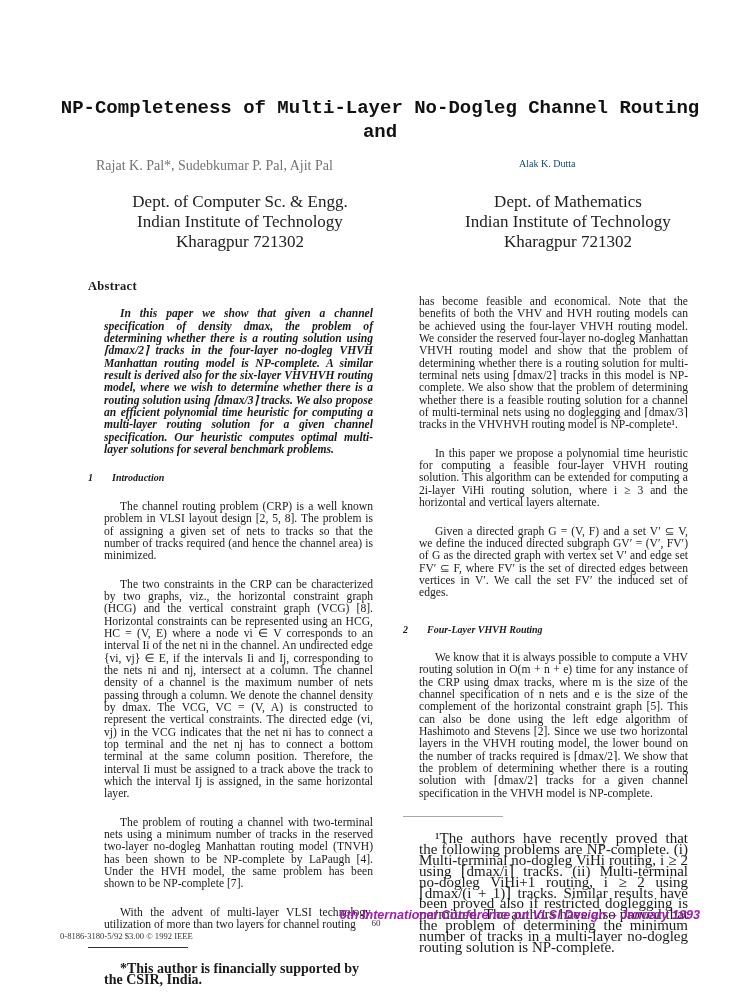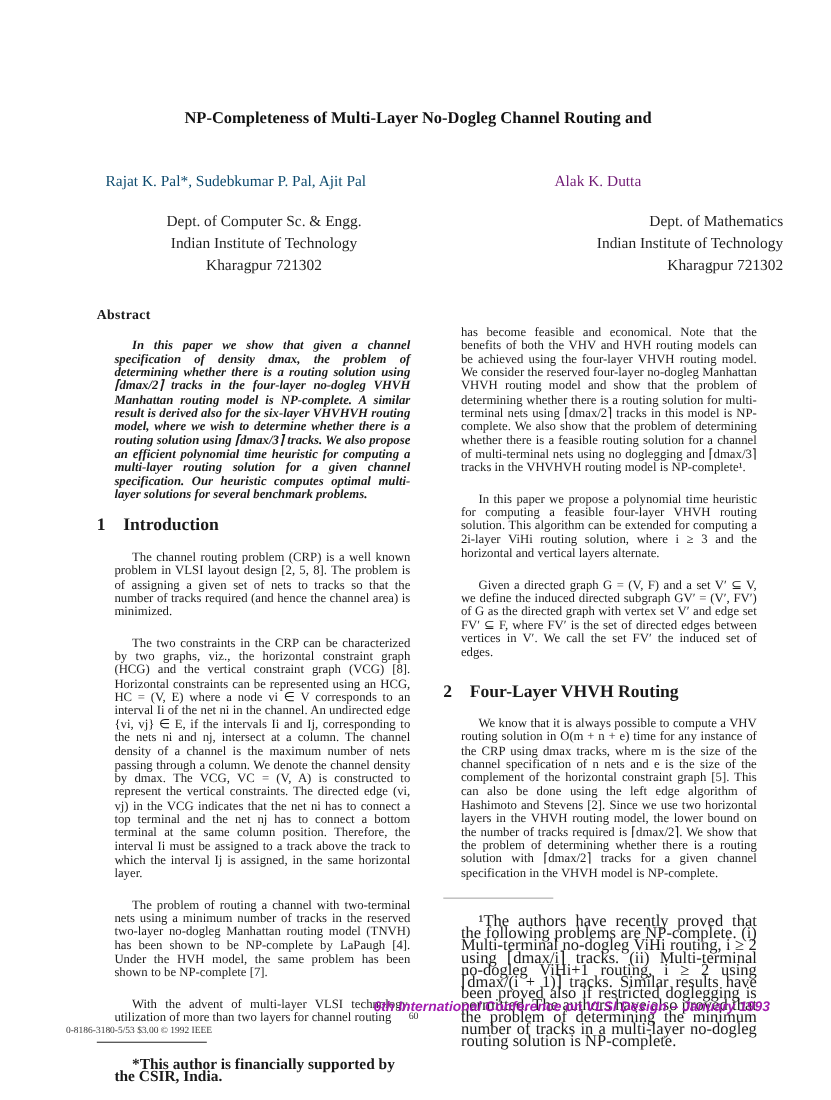--- a/index.html
+++ b/index.html
@@ -1,30 +1,30 @@
 <!DOCTYPE html>
 <html><head>
 <meta charset="utf-8">
 <style>
   html, body { margin:0; padding:0; background:#ffffff; }
   body { width:755px; height:1000px; position:relative; overflow:hidden; color:#111; font-family:"DejaVu Serif", serif; }
-  .title { position:absolute; left:60px; width:640px; top:96px; text-align:center; font-family:Liberation Serif, serif; font-weight:bold; font-size:15px; line-height:24px; color:#111; }
-  .authors-left { position:absolute; left:96px; top:158px; font-family:"Liberation Serif", serif; font-size:14px; color:#0c4a6e; }
-  .authors-right { position:absolute; left:504px; top:158px; font-family:"Liberation Serif", serif; font-size:14px; color:#701a75; }
-  .affil { position:absolute; text-align:center; font-family:"Liberation Serif", serif; font-size:14px; line-height:20px; color:#222; }
+  .title { position:absolute; left:60px; width:640px; top:96px; text-align:center; font-family:Liberation Mono, monospace; font-weight:bold; font-size:19px; line-height:24px; color:#111; }
+  .authors-left { position:absolute; left:96px; top:158px; font-family:"Liberation Serif", serif; font-size:14px; color:#737373; }
+  .authors-right { position:absolute; left:519px; top:158px; font-family:"Liberation Serif", serif; font-size:10px; color:#0c4a6e; }
+  .affil { position:absolute; text-align:center; font-family:"Liberation Serif", serif; font-size:17px; line-height:20px; color:#222; }
   .affil-left { left:100px; width:280px; top:192px; }
-  .affil-right { left:452px; width:260px; top:192px;text-align:right; }
+  .affil-right { left:438px; width:260px; top:192px; }
   .col { position:absolute; font-family:"Liberation Serif", serif; font-size:11.6px; line-height:12.35px; text-align:justify; color:#1a1a1a; }
   .col-left { left:88px; width:301px; top:280px; }
   .col-right { left:403px; width:301px; top:280px; }
   .col p { margin:16px; text-indent:16px; }
   .col p.noindent { text-indent:0; }
   .abstract-heading { text-align:left; font-weight:bold; font-size:12.5px; margin:0 0 2px 0; letter-spacing:0.3px; }
   .abstract-body { font-style:italic; text-indent:16px;font-weight:bold; }
-  .section-heading { font-weight:bold; font-size:16px; margin:10px 0 6px 0; text-indent:0; }
+  .section-heading { font-weight:bold; font-size:10px; margin:10px 0 6px 0; text-indent:0;font-style:italic; }
   .section-heading .num { display:inline-block; width:24px; }
   .fn-rule { width:100px; border-top:1px solid #333; margin:12px 0 4px 0; }
   .fn-rule-r { width:100px; border-top:1px solid #aaa; margin:10px 0 4px 0; }
   .footnote { font-size:15px; line-height:10.9px; text-indent:14px; }
   .footnote-left { text-align:left; text-indent:0; font-size:14px;font-weight:bold; }
   .venue { position:absolute; left:60px; width:640px; top:908px; text-align:right; font-family:"Liberation Sans", sans-serif; font-weight:bold; font-style:italic; font-size:12.6px; color:#a21caf; }
   .pagenum { position:absolute; left:326px; width:100px; top:918px; text-align:center; font-family:"Liberation Serif", serif; font-size:9px; color:#333; }
   .copyright { position:absolute; left:60px; top:931px; font-family:"Liberation Serif", serif; font-size:8.6px; color:#333; }
 </style>
 </head>
@@ -73,13 +73,13 @@
     <span class="num">2</span><span>Four-Layer VHVH Routing</span>
   </div>
   <p>We know that it is always possible to compute a VHV routing solution in O(m + n + e) time for any instance of the CRP using dmax tracks, where m is the size of the channel specification of n nets and e is the size of the complement of the horizontal constraint graph [5]. This can also be done using the left edge algorithm of Hashimoto and Stevens [2]. Since we use two horizontal layers in the VHVH routing model, the lower bound on the number of tracks required is ⌈dmax/2⌉. We show that the problem of determining whether there is a routing solution with ⌈dmax/2⌉ tracks for a given channel specification in the VHVH model is NP-complete.</p>
 
   <div class="fn-rule-r"></div>
   <p class="footnote">¹The authors have recently proved that the following problems are NP-complete. (i) Multi-terminal no-dogleg ViHi routing, i ≥ 2 using ⌈dmax/i⌉ tracks. (ii) Multi-terminal no-dogleg ViHi+1 routing, i ≥ 2 using ⌈dmax/(i + 1)⌉ tracks. Similar results have been proved also if restricted doglegging is permitted. The authors have also proved that the problem of determining the minimum number of tracks in a multi-layer no-dogleg routing solution is NP-complete.</p>
 </div>
 
 <div class="venue">6th International Conference on VLSI Design – January 1993</div>
 <div class="pagenum">60</div>
-<div class="copyright">0-8186-3180-5/53 $3.00 © 1992 IEEE</div>
+<div class="copyright">0-8186-3180-5/92 $3.00 © 1992 IEEE</div>
 
 </body></html>

